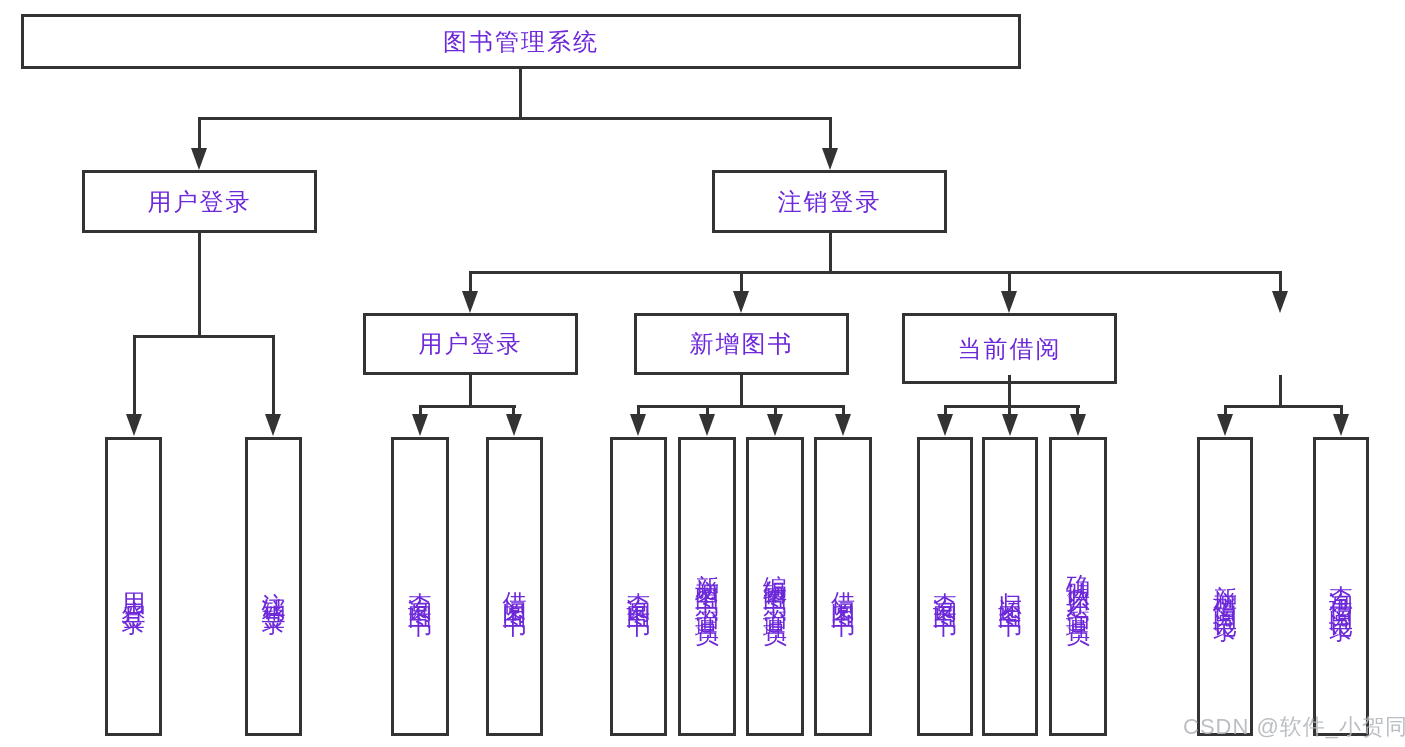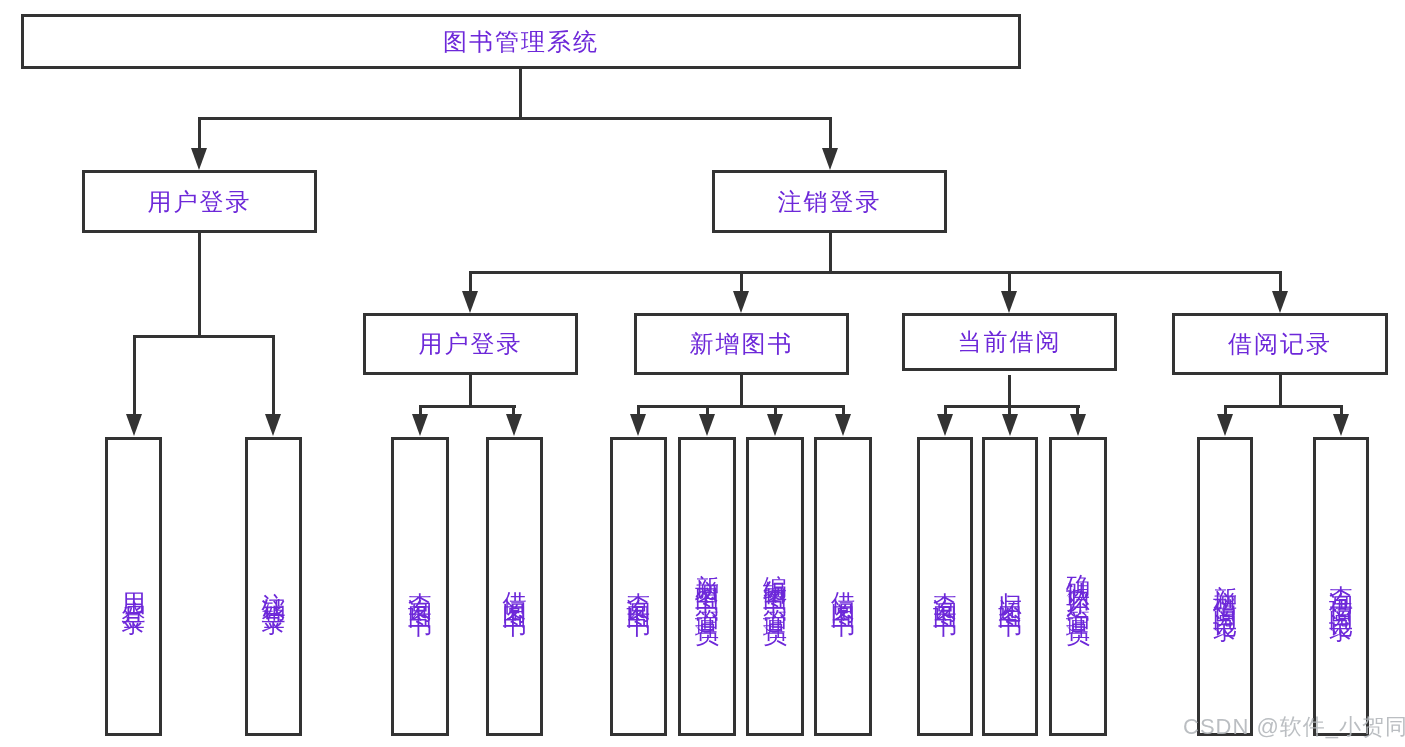--- a/index.html
+++ b/index.html
@@ -60,22 +60,21 @@
 
 <div id="canvas">
 
   <div class="box" style="left:21px; top:14px; width:1000px; height:55px;">图书管理系统</div>
 
   <div class="box" style="left:82px; top:170px; width:235px; height:63px;">用户登录</div>
   <div class="box" style="left:712px; top:170px; width:235px; height:63px;">注销登录</div>
 
   <div class="box" style="left:363px; top:313px; width:215px; height:62px;">用户登录</div>
   <div class="box" style="left:634px; top:313px; width:215px; height:62px;">新增图书</div>
-  <div class="box" style="left:902px; top:313px; width:215px; height:58px;">当前借阅</div>
-  <div class="box" style="left:1172px; top:313px; width:216px; height:62px;">借阅记录</div>
+  <div class="box" style="left:902px; top:313px; width:215px; height:71px;">当前借阅</div>
 
   <div class="box leaf" style="left:105px; top:437px; width:57px; height:299px;">用户登录</div>
   <div class="box leaf" style="left:245px; top:437px; width:57px; height:299px;">注销登录</div>
 
   <div class="box leaf" style="left:391px; top:437px; width:58px; height:299px;">查询图书</div>
   <div class="box leaf" style="left:486px; top:437px; width:57px; height:299px;">借阅图书</div>
 
   <div class="box leaf" style="left:610px; top:437px; width:57px; height:299px;">查询图书</div>
   <div class="box leaf" style="left:678px; top:437px; width:58px; height:299px;">新增图书（管理员）</div>
   <div class="box leaf" style="left:746px; top:437px; width:58px; height:299px;">编辑图书（管理员）</div>

